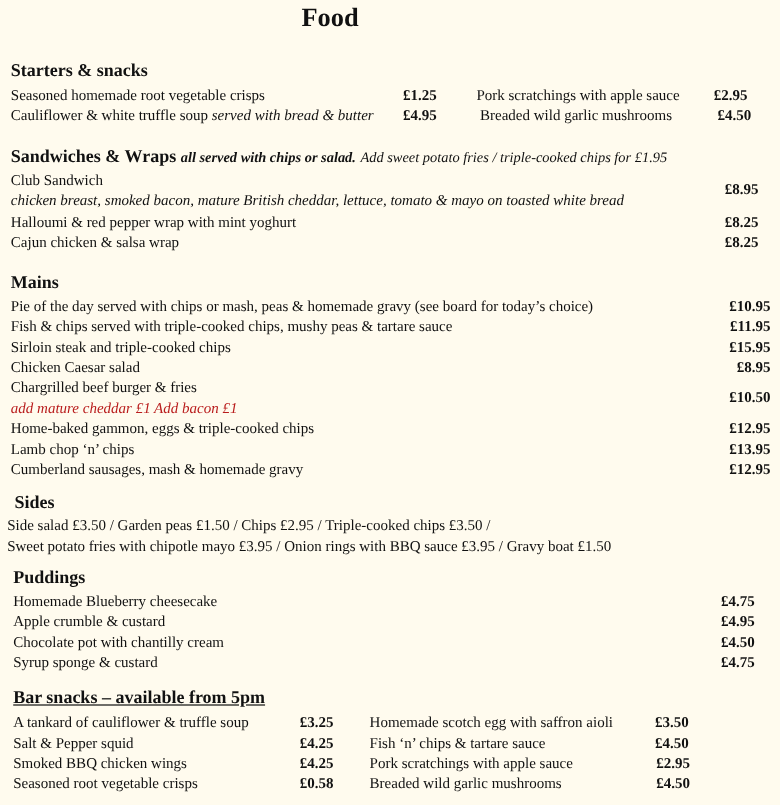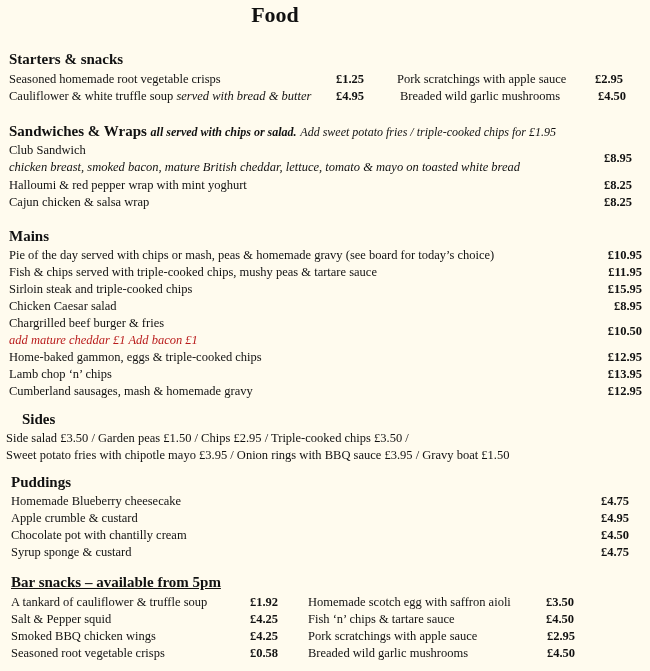--- a/index.html
+++ b/index.html
@@ -67,37 +67,37 @@
 <div class="row" style="left:9px;top:315px;">Chargrilled beef burger &amp; fries</div>
 <div class="row it gray" style="left:9px;top:332px;">add mature cheddar £1 Add bacon £1</div>
 <div class="price" style="left:590px;top:323px;width:52px;">£10.50</div>
 <div class="row" style="left:9px;top:349px;">Home-baked gammon, eggs &amp; triple-cooked chips</div>
 <div class="price" style="left:590px;top:349px;width:52px;">£12.95</div>
 <div class="row" style="left:9px;top:366px;">Lamb chop ‘n’ chips</div>
 <div class="price" style="left:590px;top:366px;width:52px;">£13.95</div>
 <div class="row" style="left:9px;top:383px;">Cumberland sausages, mash &amp; homemade gravy</div>
 <div class="price" style="left:590px;top:383px;width:52px;">£12.95</div>
 
-<div class="sec-h" style="left:22px;top:411px;text-align:right;">Sides</div>
+<div class="sec-h" style="left:12px;top:411px;text-align:right;">Sides</div>
 <div class="row" style="left:6px;top:430px;">Side salad £3.50 / Garden peas £1.50 / Chips £2.95 /  Triple-cooked chips £3.50 /</div>
 <div class="row" style="left:6px;top:447px;">Sweet potato fries with chipotle mayo £3.95 / Onion rings with BBQ sauce £3.95 / Gravy boat £1.50</div>
 
 <div class="sec-h" style="left:11px;top:474px;">Puddings</div>
 <div class="row" style="left:11px;top:493px;">Homemade Blueberry cheesecake</div>
 <div class="price" style="left:585px;top:493px;width:44px;">£4.75</div>
 <div class="row" style="left:11px;top:510px;">Apple crumble &amp; custard</div>
 <div class="price" style="left:585px;top:510px;width:44px;">£4.95</div>
 <div class="row" style="left:11px;top:527px;">Chocolate pot with chantilly cream</div>
 <div class="price" style="left:585px;top:527px;width:44px;">£4.50</div>
 <div class="row" style="left:11px;top:544px;">Syrup sponge &amp; custard</div>
 <div class="price" style="left:585px;top:544px;width:44px;">£4.75</div>
 
 <div class="sec-h u" style="left:11px;top:574px;">Bar snacks – available from 5pm</div>
 <div class="row" style="left:11px;top:594px;">A tankard of cauliflower &amp; truffle soup</div>
-<div class="price" style="left:236px;top:594px;width:42px;">£1.92</div>
+<div class="price" style="left:236px;top:594px;width:42px;">£3.25</div>
 <div class="row" style="left:11px;top:611px;">Salt &amp; Pepper squid</div>
 <div class="price" style="left:236px;top:611px;width:42px;">£4.25</div>
 <div class="row" style="left:11px;top:628px;">Smoked BBQ chicken wings</div>
 <div class="price" style="left:236px;top:628px;width:42px;">£4.25</div>
 <div class="row" style="left:11px;top:645px;">Seasoned root vegetable crisps</div>
 <div class="price" style="left:236px;top:645px;width:42px;">£0.58</div>
 
 <div class="row" style="left:308px;top:594px;">Homemade scotch egg with saffron aioli</div>
 <div class="price" style="left:532px;top:594px;width:42px;">£3.50</div>
 <div class="row" style="left:308px;top:611px;">Fish ‘n’ chips &amp; tartare sauce</div>

